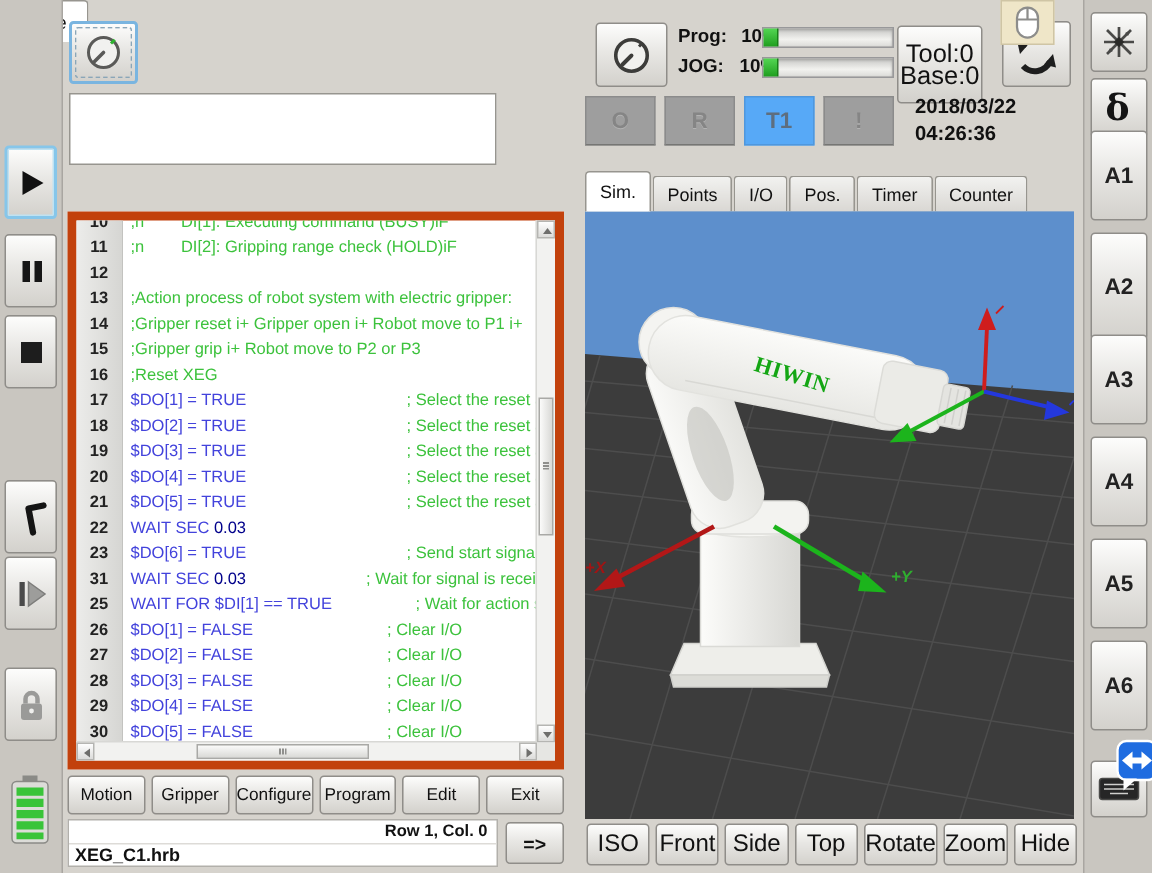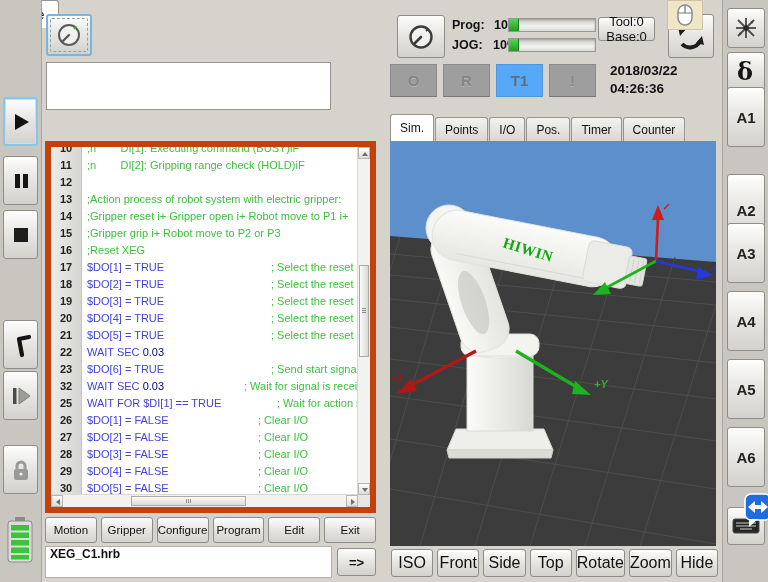--- a/index.html
+++ b/index.html
@@ -47,21 +47,21 @@
   #statrow1{height:15px;border-bottom:1px solid #dddbd7;text-align:right;font-weight:bold;font-size:11px;padding-right:6px;line-height:15px;}
   #statrow2{font-weight:bold;font-size:12px;padding-left:4px;line-height:15px;}
   #jumpbtn{left:337px;top:548px;width:39px;height:28px;font-weight:bold;font-size:13px;}
   
   #gaugebtn2{left:397px;top:15px;width:48px;height:43px;}
   .plabel{font-weight:bold;font-size:12.5px;}
   #progrow{left:452px;top:15px;}
   #jogrow{left:452px;top:35px;}
   .pbar{position:absolute;width:86px;height:12px;border:1px solid #98989a;background:linear-gradient(#c6c6c4,#f2f2ef 60%,#dcdcd9);box-shadow:inset 0 1px 2px #9f9f9d;}
   .pfill{height:100%;background:linear-gradient(#53d653,#1f9e1f);border-right:1px solid #177f17;}
-  #toolbase{left:598px;top:17px;width:57px;height:24px;flex-direction:column;font-size:13px;line-height:15px;}
+  #toolbase{left:598px;top:17px;width:57px;height:52px;flex-direction:column;font-size:17px;line-height:15px;}
   #cyclebtn{left:668px;top:14px;width:46px;height:44px;}
   #mousebadge{left:667px;top:0;width:34px;height:28px;background:#efe6c8;border:1px solid #cfc5a5;z-index:5;display:flex;align-items:center;justify-content:center;}
   .modebtn{top:64px;width:47px;height:33px;background:#9e9e9e;border:1px solid #8b8b8b;border-bottom-color:#767674;display:flex;align-items:center;justify-content:center;font-weight:bold;font-size:15px;color:#858585;text-shadow:0 1px 0 #b3b3b3;box-sizing:border-box;}
   .modebtn.on{background:#57a9f7;border-color:#4f97dd;color:#5e6e7e;text-shadow:none;}
   #datetime{left:610px;top:62px;width:112px;font-weight:bold;font-size:13.5px;line-height:18px;}
   
   #tabs{left:390px;top:114px;height:27px;display:flex;align-items:flex-end;text-align:center;}
   .tab{height:24px;padding:0 9px;margin-right:1px;background:linear-gradient(#f2f2f0,#d9d7d3);border:1px solid #97958f;border-bottom:none;border-radius:3px 3px 0 0;display:flex;align-items:center;font-size:12px;box-sizing:border-box;}
   .tab.on{height:27px;background:#fff;position:relative;z-index:2;}
   
@@ -196,21 +196,21 @@
           </div>
           <div class="crow">
             <span class="ln">22</span>
             <span class="ctext"><span class="sg-code">WAIT SEC </span><span class="sg-num">0.03</span></span>
           </div>
           <div class="crow">
             <span class="ln">23</span>
             <span class="ctext"><span class="sg-code">$DO[6] = TRUE</span><span class="cmt" style="left: 190px;">; Send start signal</span></span>
           </div>
           <div class="crow">
-            <span class="ln">32</span>
+            <span class="ln">31</span>
             <span class="ctext"><span class="sg-code">WAIT SEC </span><span class="sg-num">0.03</span><span class="cmt" style="left: 163px;">; Wait for signal is received</span></span>
           </div>
           <div class="crow">
             <span class="ln">25</span>
             <span class="ctext"><span class="sg-code">WAIT FOR $DI[1] == TRUE</span><span class="cmt" style="left: 196px;">; Wait for action started</span></span>
           </div>
           <div class="crow">
             <span class="ln">26</span>
             <span class="ctext"><span class="sg-code">$DO[1] = FALSE</span><span class="cmt" style="left: 177px;">; Clear I/O</span></span>
           </div>
@@ -260,20 +260,21 @@
   <div id="menurow" class="abs">
       <div class="b3">Motion</div>
       <div class="b3">Gripper</div>
       <div class="b3">Configure</div>
       <div class="b3">Program</div>
       <div class="b3">Edit</div>
       <div class="b3">Exit</div>
     </div>
 
   <div id="statusbox" class="abs">
+    <div id="statrow1">Row 1, Col. 0</div>
     <div id="statrow2">XEG_C1.hrb</div>
   </div>
   <div id="jumpbtn" class="abs b3">
       <span>=&gt;</span>
     </div>
 
   <div id="gaugebtn2" class="abs b3">
     <svg width="28" height="28">
       <circle cx="14" cy="14" r="10.5" fill="#f1f1ef" stroke="#3c3c3a" stroke-width="2.4"></circle>
       <line x1="14" y1="14" x2="8" y2="20" stroke="#3c3c3a" stroke-width="2.6" stroke-linecap="round"></line>
@@ -438,21 +439,21 @@
         <rect x="10.5" y="10.5" width="5" height="5" transform="rotate(45 13 13)" fill="#2a2a28"></rect>
       </svg>
     </div>
     <div class="abs b3 rbtn" style="top:52px;height:40px;">
       <svg width="26" height="28">
         <text x="4" y="22" font-family="DejaVu Serif, serif" font-size="24" font-weight="bold" fill="#141414">δ</text>
       </svg>
     </div>
     <div id="axiscol">
         <div class="abs b3 rbtn abtn" style="top: 87px; height: 60px;">A1</div>
-        <div class="abs b3 rbtn abtn" style="top: 155px; height: 72px; margin-top: 19px;">A2</div>
+        <div class="abs b3 rbtn abtn" style="top: 155px; height: 72px;">A2</div>
         <div class="abs b3 rbtn abtn" style="top: 223px; height: 60px;">A3</div>
         <div class="abs b3 rbtn abtn" style="top: 291px; height: 60px;">A4</div>
         <div class="abs b3 rbtn abtn" style="top: 359px; height: 60px;">A5</div>
         <div class="abs b3 rbtn abtn" style="top: 427px; height: 60px;">A6</div>
       </div>
     <div class="abs b3 rbtn" style="top:507px;height:38px;">
       <svg width="28" height="20">
         <rect x="1" y="3" width="26" height="14" rx="2" fill="#262626" stroke="#4a4a48"></rect>
         <g stroke="#cfcfcd" stroke-width="1">
           <line x1="4" y1="7" x2="24" y2="7"></line>

